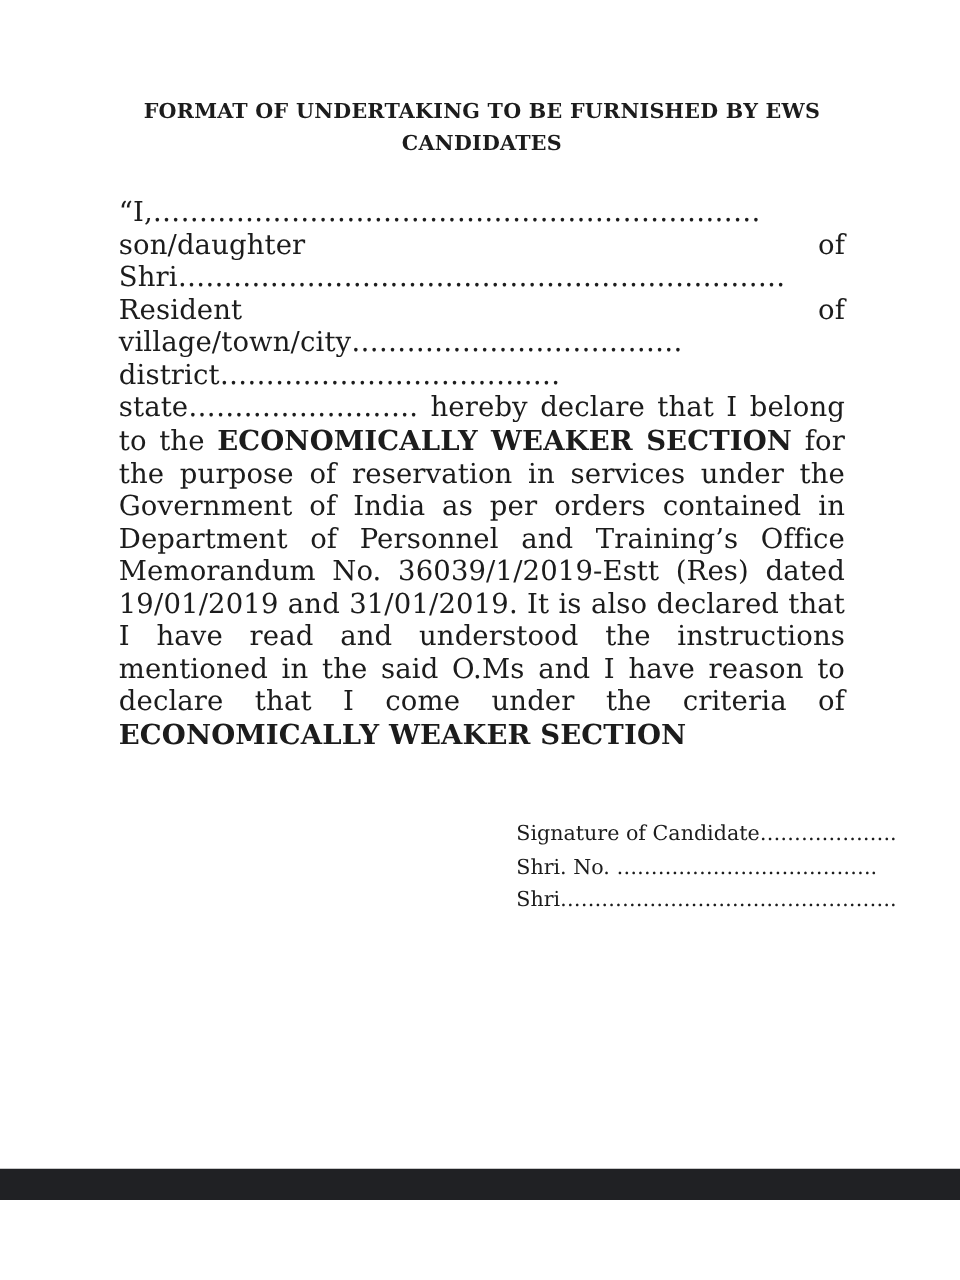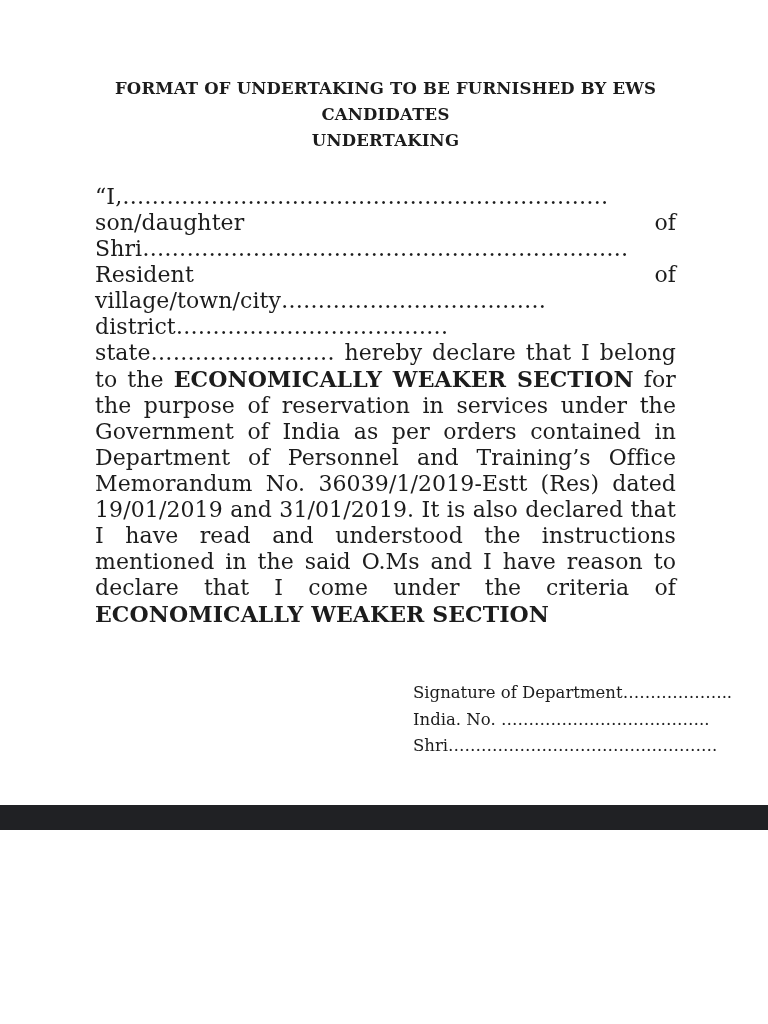--- a/index.html
+++ b/index.html
@@ -3,21 +3,21 @@
 <meta charset="utf-8">
 <style>
   html, body {
     margin: 0;
     padding: 0;
     background: #ffffff;
   }
   .page {
     position: relative;
     width: 768px;
-    height: 830px;
+    height: 960px;
     margin: 0 auto;
     background: #ffffff;
     box-sizing: border-box;
     padding: 76px 92px 0 95px;
     color: #1c1c1c;
     font-family: "DejaVu Serif", "Liberation Serif", serif;
     overflow: hidden;
   }
   .doc-title {
     text-align: center;
@@ -52,26 +52,25 @@
     background: #202124;
   }
 </style>
 </head>
 <body>
 
 <div class="page">
 
   <div class="doc-title">
     <div>FORMAT OF UNDERTAKING TO BE FURNISHED BY EWS CANDIDATES</div>
-    <div>UNDERTAKING</div>
   </div>
 
   <p class="body-text"><span>“I,…………………………………………………………son/daughter of Shri………………………………………………………… Resident of village/town/city………………………………district………………………………. state……………………. hereby declare that I belong to the </span><span class="bold">ECONOMICALLY WEAKER SECTION</span><span> for the purpose of reservation in services under the Government of India as per orders contained in Department of Personnel and Training’s Office Memorandum No. 36039/1/2019-Estt (Res) dated 19/01/2019 and 31/01/2019. It is also declared that I have read and understood the instructions mentioned in the said O.Ms and I have reason to declare that I come under the criteria of </span><span class="bold">ECONOMICALLY WEAKER SECTION</span></p>
 
   <div class="signature-block">
-    <div>Signature of Department………………..</div>
-    <div>India. No. ………………………………..</div>
+    <div>Signature of Candidate………………..</div>
+    <div>Shri. No. ………………………………..</div>
     <div>Shri………………………………………….</div>
   </div>
 
   <div class="viewer-footer"></div>
 
 </div>
 
 </body></html>

